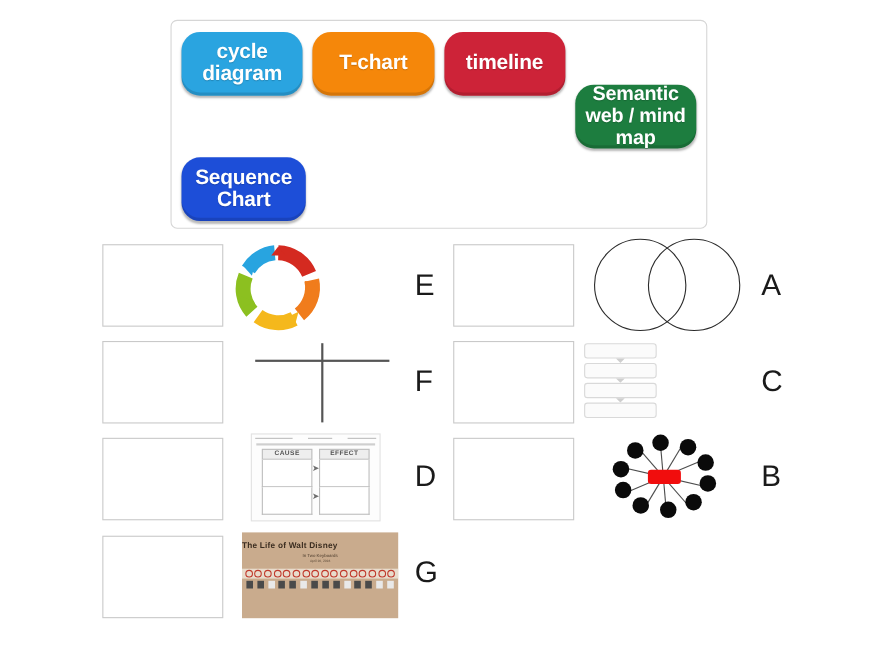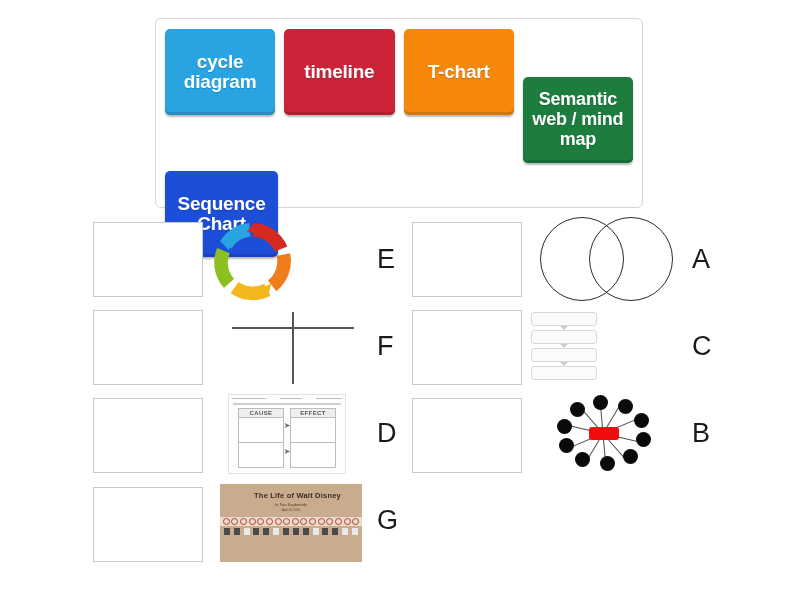--- a/index.html
+++ b/index.html
@@ -24,22 +24,22 @@
     box-sizing:border-box;
     padding:10px 9px;
   }
   .tile-row{
     display:flex;
     gap:9px;
     margin-bottom:8px;
   }
   .tile{
     width:113px;
-    height:86px;
-    border-radius:5px;
+    height:58px;
+    border-radius:17px;
     box-sizing:border-box;
     display:flex;
     align-items:center;
     justify-content:center;
     text-align:center;
     color:#ffffff;
     font-weight:bold;
     font-size:19px;
     line-height:1.07;
     letter-spacing:-0.2px;
@@ -101,22 +101,22 @@
     width:9px;height:7px;color:#6d6d6d;font-size:8px;line-height:7px;text-align:center;
   }
 
   
   #timeline-image{
     left:220px;top:484px;width:142px;height:78px;
     background:#c9ab8d;box-sizing:border-box;
     overflow:hidden;
   }
   #timeline-image .tl-title{
-    text-align:center;color:#3b2d20;font-size:7.5px;font-weight:bold;
-    margin-top:7px;letter-spacing:.2px;margin-left:13px;
+    color:#3b2d20;font-size:7.5px;font-weight:bold;
+    margin-top:7px;letter-spacing:.2px;
   }
   #timeline-image .tl-sub{text-align:center;color:#4a3a2b;font-size:4px;margin-top:2px;}
   #timeline-image .tl-date{text-align:center;color:#5c4a38;font-size:3px;margin-top:1px;}
   #timeline-image .tl-band{
     margin-top:5px;height:9px;background:#e8dccc;
     display:flex;align-items:center;justify-content:space-around;padding:0 2px;
   }
   #timeline-image .tl-band s{
     display:block;width:5px;height:5px;border:1px solid #c0392b;border-radius:50%;
     text-decoration:none;
@@ -166,22 +166,22 @@
     position:absolute;left:50px;top:39px;height:1px;background:#4d4d4d;
     transform-origin:0 50%;
   }
 </style>
 </head>
 <body>
 
 <div id="tile-tray">
     <div class="tile-row">
       <div class="tile" style="background: rgb(42, 164, 224);">cycle diagram</div>
+      <div class="tile" style="background: rgb(245, 135, 10);">T-chart</div>
       <div class="tile" style="background: rgb(205, 35, 56);">timeline</div>
-      <div class="tile" style="background: rgb(245, 135, 10);">T-chart</div>
       <div class="tile semantic" style="background: rgb(29, 125, 63);">Semantic web / mind map</div>
     </div>
     <div class="tile-row">
       <div class="tile" style="background: #1d4ed8;">Sequence Chart</div>
     </div>
   </div>
 
 <div class="slot" style="left:93px;  top:222px;"></div>
 <div class="slot" style="left:93px;  top:310px;"></div>
 <div class="slot" style="left:93px;  top:398px;"></div>

